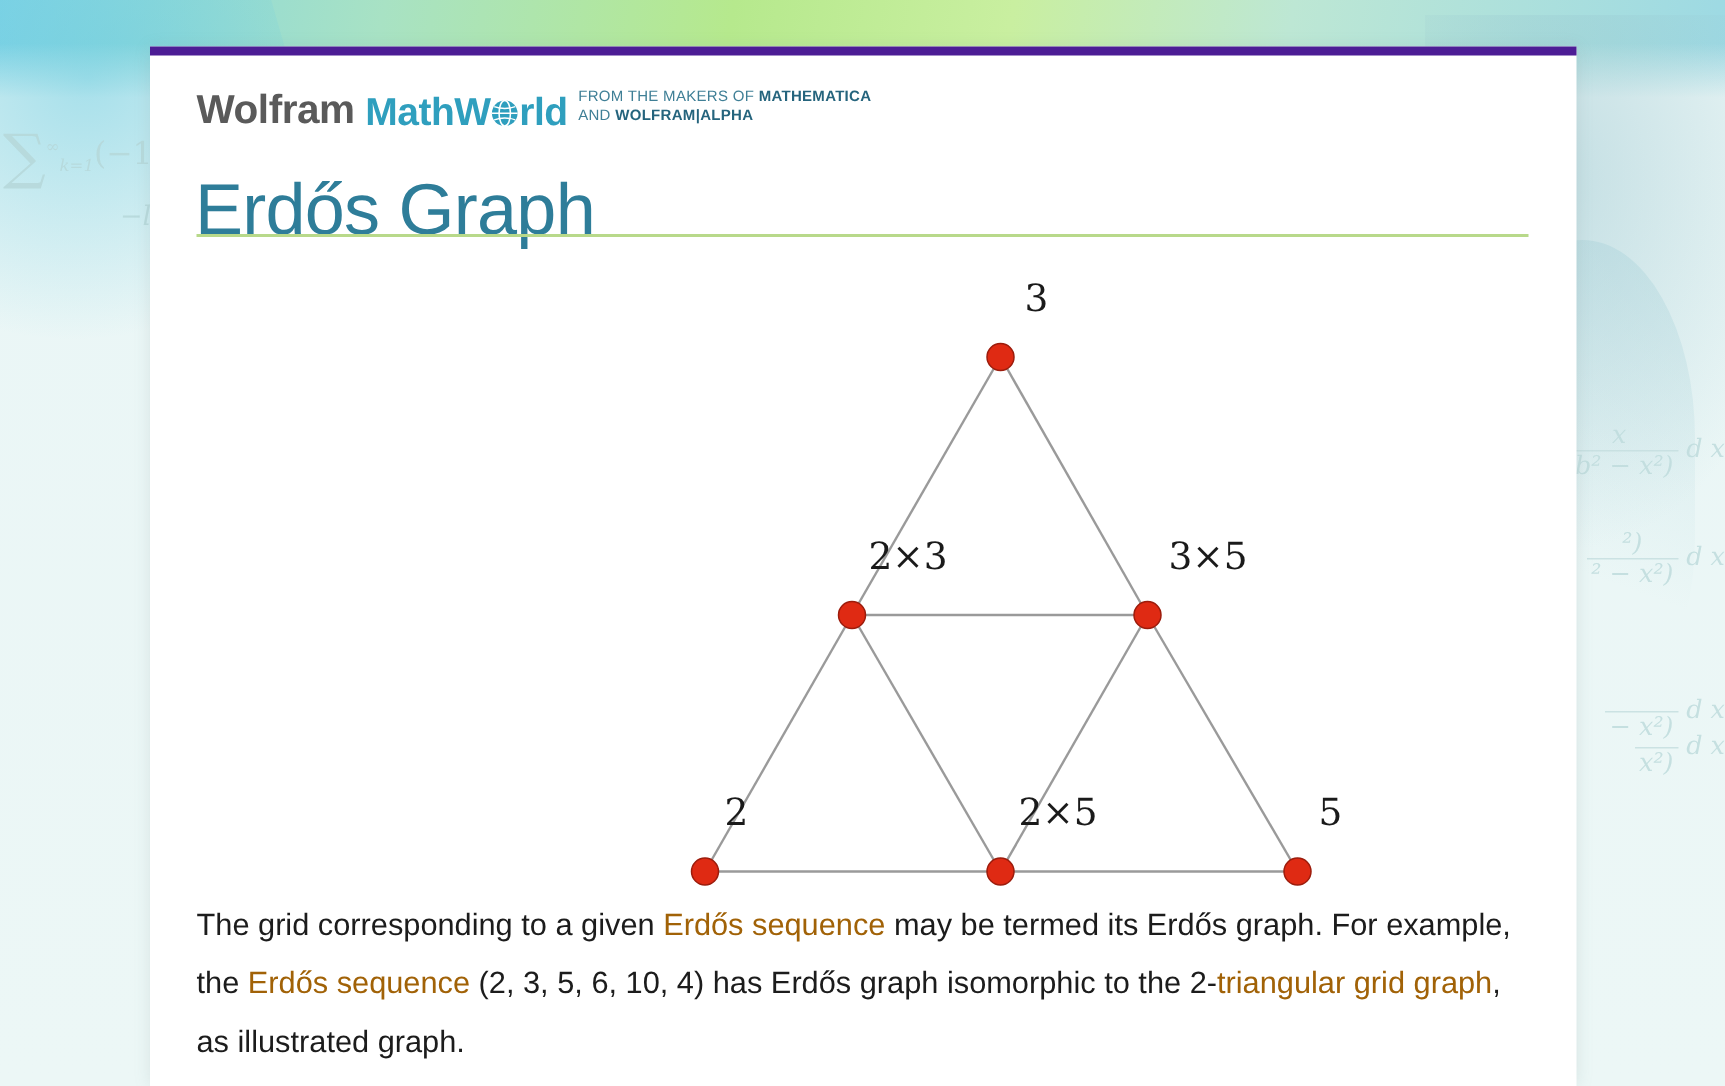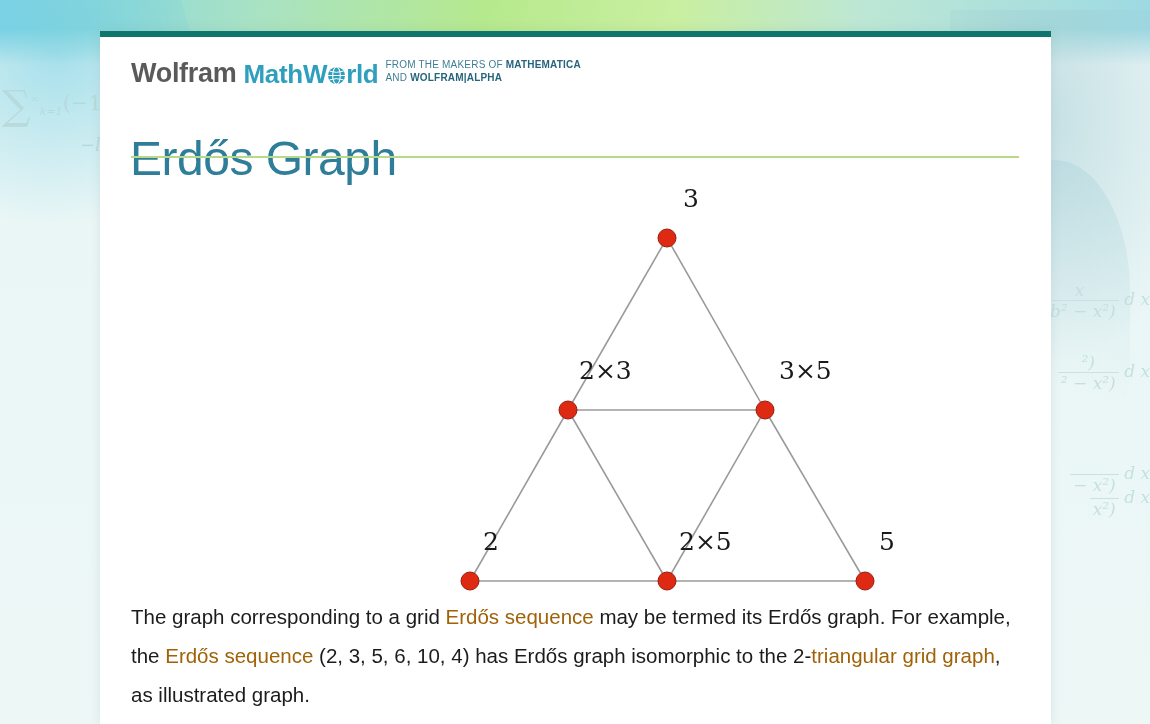--- a/index.html
+++ b/index.html
@@ -96,21 +96,21 @@
   .frac .den { display: block; padding: 0 3px; }
 
   
   #content-card {
     position: absolute;
     left: 100px;
     top: 31px;
     width: 951px;
     bottom: 0;
     background: #ffffff;
-    border-top: 6px solid #0f766e;
+    border-top: 6px solid #4c1d95;
     box-shadow: 0 0 10px rgba(120,150,150,0.18);
     box-sizing: border-box;
   }
 
   
   #logo-row {
     position: absolute;
     left: 31px;
     top: 22px;
     display: flex;
@@ -148,21 +148,21 @@
     letter-spacing: 0.2px;
     padding-bottom: 3px;
     text-transform: uppercase;
   }
   #logo-tagline b { color: #25647d; }
 
   
   #page-title {
     position: absolute;
     left: 30px;
-    top: 61px;
+    top: 43px;
     font-size: 48px;
     font-weight: 400;
     color: #2e7d99;
     letter-spacing: -0.5px;
     line-height: 1.2;
   }
   #title-rule {
     position: absolute;
     left: 31px;
     top: 119px;
@@ -298,16 +298,16 @@
           <text x="448" y="214" class="vertex-label">2×3</text>
           <text x="648" y="214" class="vertex-label">3×5</text>
           <text x="352" y="385" class="vertex-label">2</text>
           <text x="548" y="385" class="vertex-label">2×5</text>
           <text x="748" y="385" class="vertex-label">5</text>
         </g>
     </svg>
   </div>
 
   <div id="body-text">
-    <span>The graph corresponding to a grid </span><a class="link">Erdős sequence</a><span> may be termed its Erdős graph. For example, the </span><a class="link">Erdős sequence</a><span> (2, 3, 5, 6, 10, 4) has Erdős graph isomorphic to the 2-</span><a class="link">triangular grid graph</a><span>, as illustrated graph.</span>
+    <span>The grid corresponding to a given </span><a class="link">Erdős sequence</a><span> may be termed its Erdős graph. For example, the </span><a class="link">Erdős sequence</a><span> (2, 3, 5, 6, 10, 4) has Erdős graph isomorphic to the 2-</span><a class="link">triangular grid graph</a><span>, as illustrated graph.</span>
   </div>
 
 </div>
 
 </body></html>

